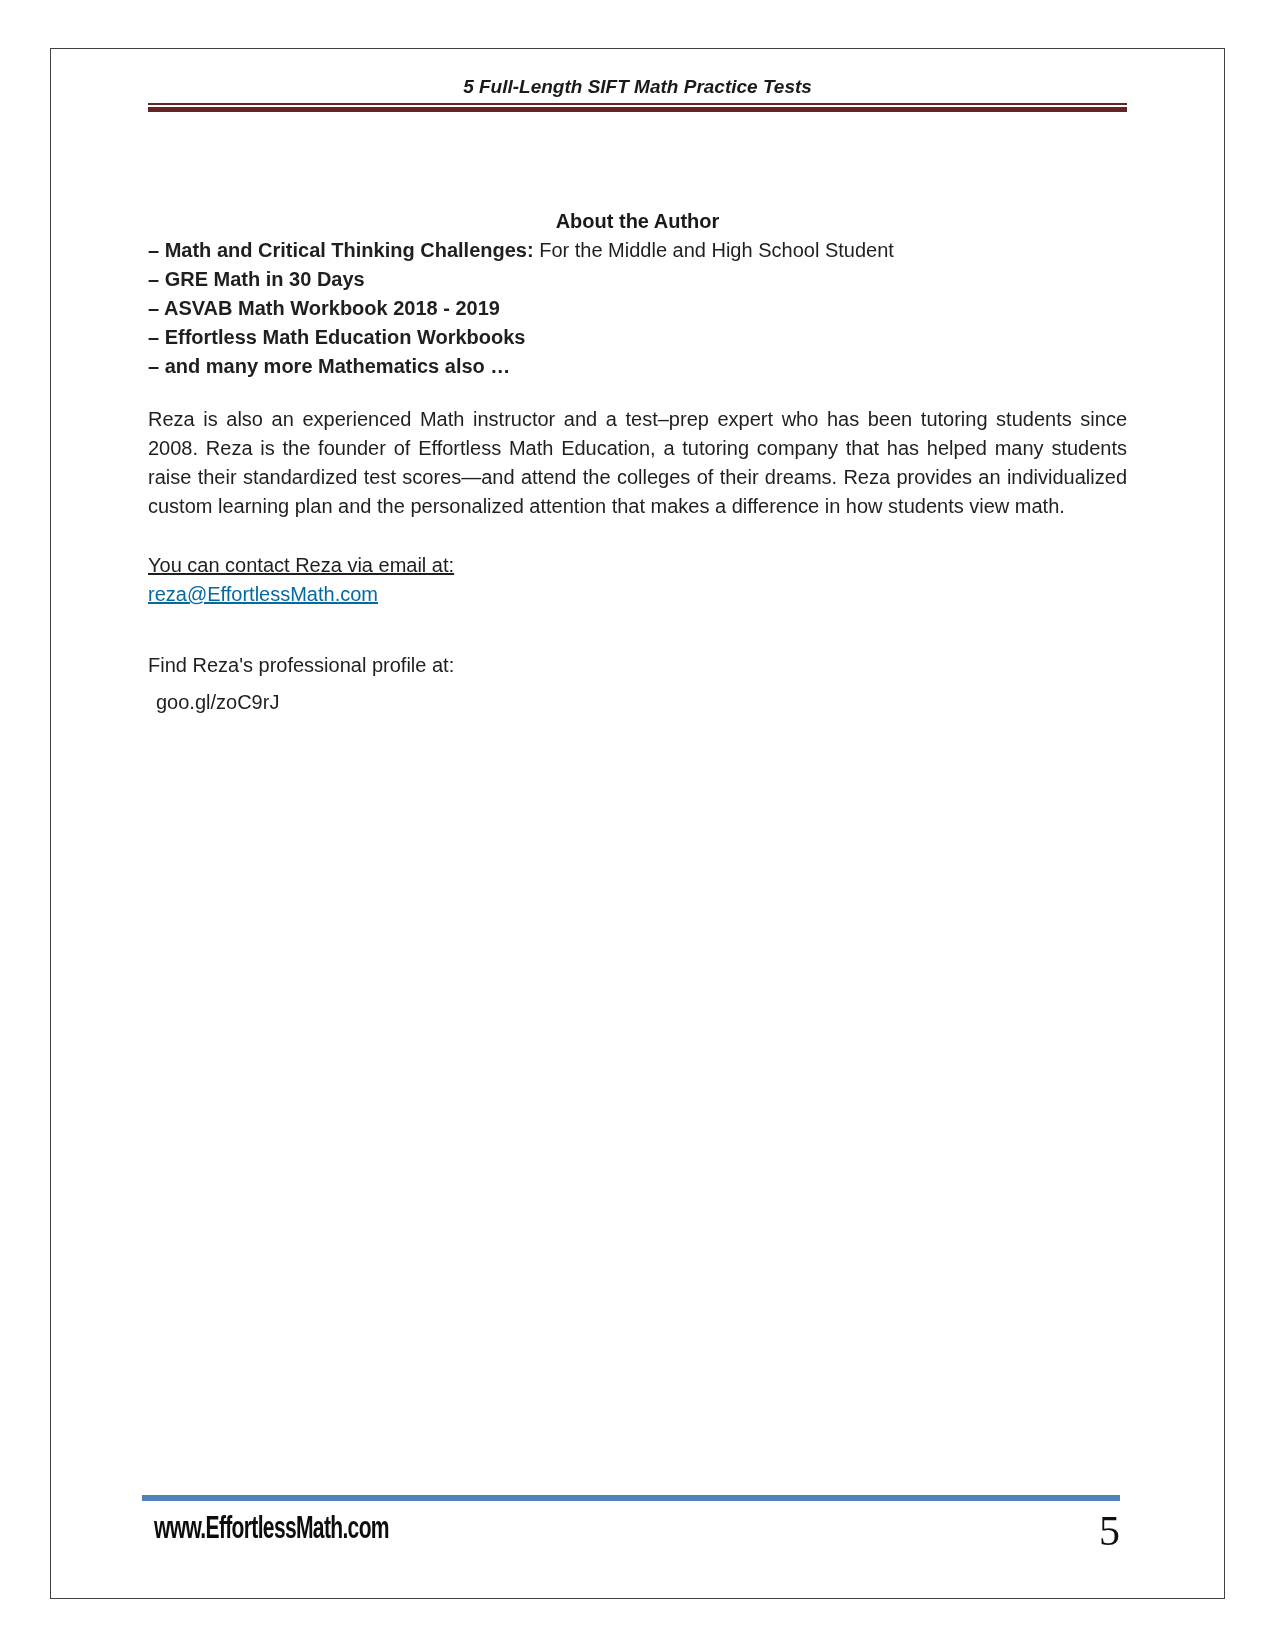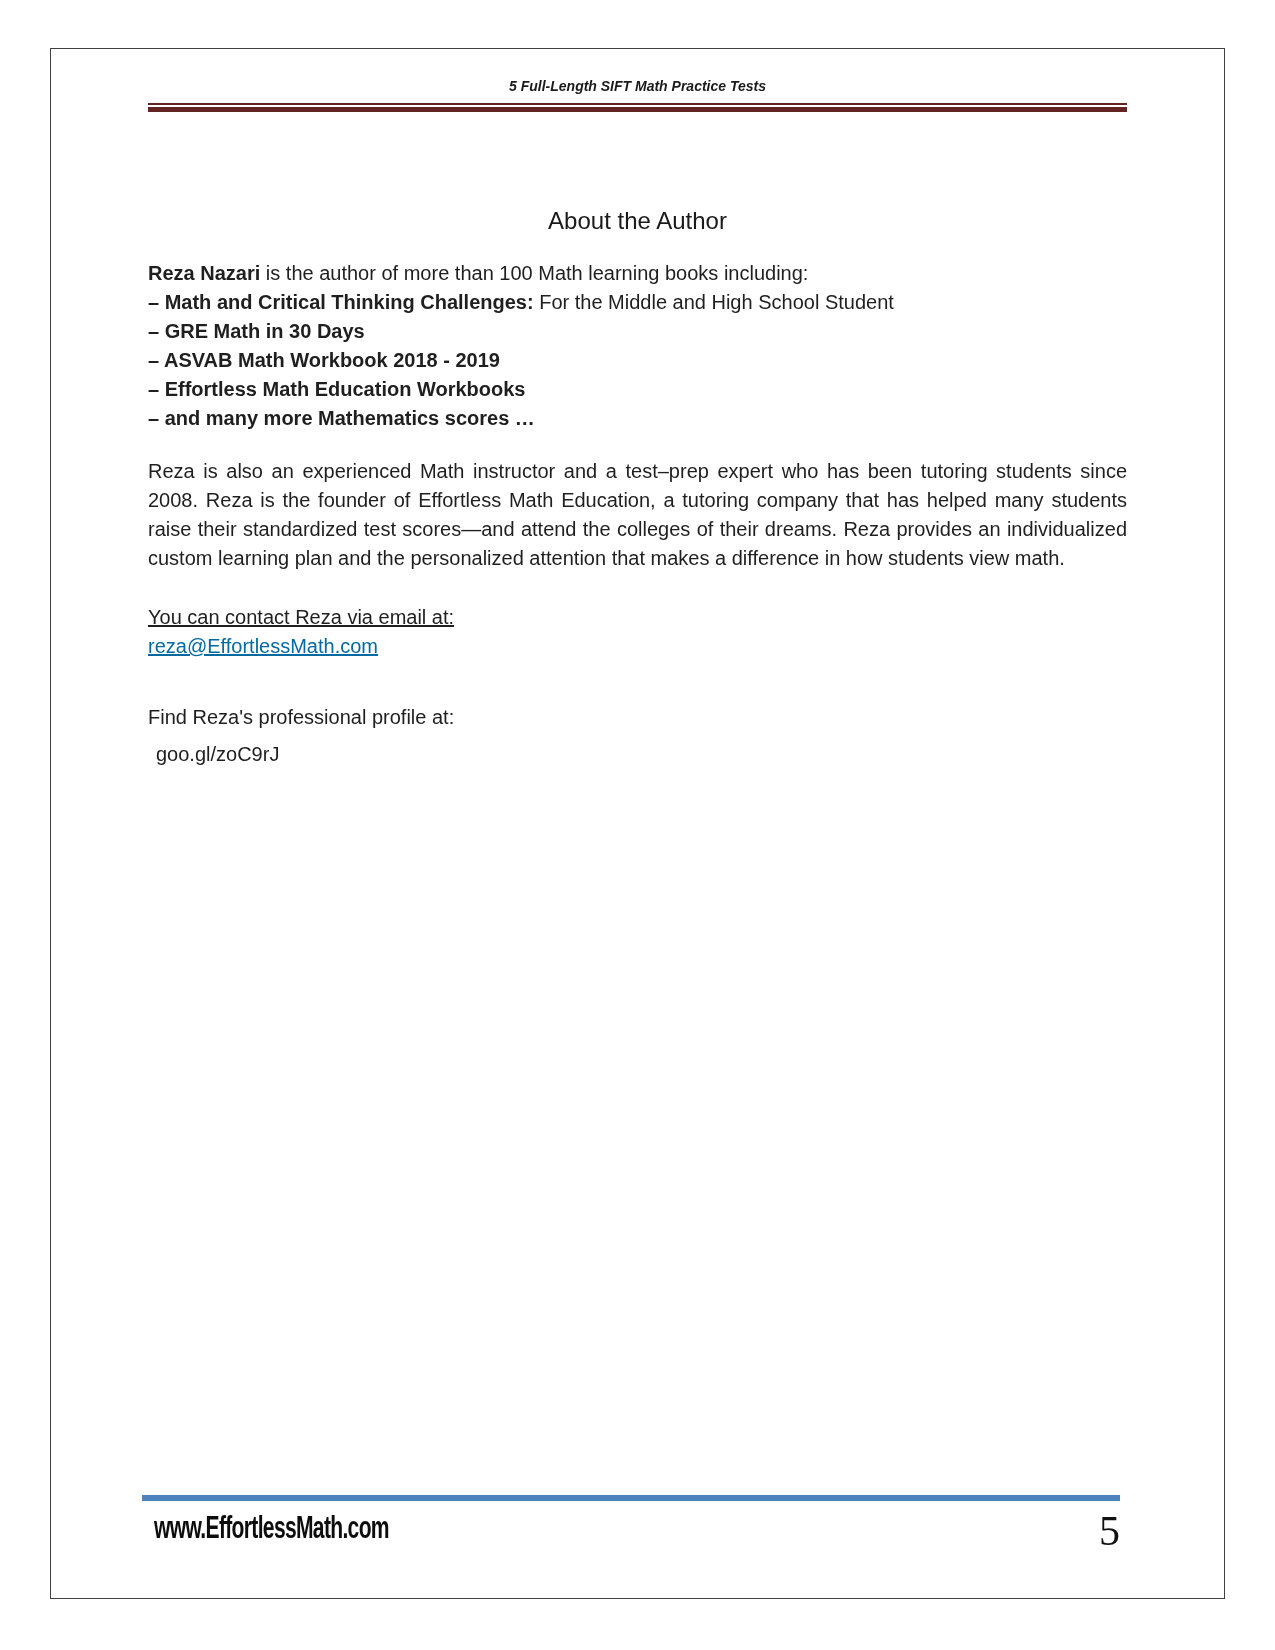--- a/index.html
+++ b/index.html
@@ -16,41 +16,41 @@
     width: 1175px; height: 1551px;
     border: 1px solid #414141;
     background: #ffffff;
   }
   
   .header { padding: 26px 97px 0 97px; }
   .header-title {
     text-align: center;
     font-style: italic;
     font-weight: bold;
-    font-size: 14px;
+    font-size: 19px;
     line-height: 23px;
     color: #1a1a1a;
   }
   .header-rule { margin-top: 5px; }
   .rule-thin  { height: 2px; background: #632423; }
   .rule-gap   { height: 2px; background: transparent; }
   .rule-thick { height: 5px; background: #632423; }
 
   
   .content {
     padding: 0 97px;
     font-size: 20px;
     line-height: 29px;
   }
   .section-heading {
     margin-top: 94px;
     text-align: center;
-    font-size: 24px;
+    font-size: 20px;
     line-height: 30px;
-    font-weight: normal;
+    font-weight: bold;
     color: #1a1a1a;
   }
   .intro { margin-top: 23px; }
   .book-list p { margin: 0; }
   .bold { font-weight: bold; }
   .bio {
     margin-top: 24px;
     text-align: justify;
   }
   .contact-label { margin-top: 30px; text-decoration: underline; }
@@ -106,28 +106,27 @@
       <div class="rule-thin"></div>
       <div class="rule-gap"></div>
       <div class="rule-thick"></div>
     </div>
   </header>
 
   <main class="content">
 
     <h1 class="section-heading">About the Author</h1>
 
-    <p class="intro"><span class="bold">Reza Nazari</span><span> is the author of more than 100 Math learning books including:</span></p>
 
     <div class="book-list">
       <p class="book-item"><span class="bold">– Math and Critical Thinking Challenges:</span><span> For the Middle and High School Student</span></p>
       <p class="book-item"><span class="bold">– GRE Math in 30 Days</span><span></span></p>
       <p class="book-item"><span class="bold">– ASVAB Math Workbook 2018 - 2019</span><span></span></p>
       <p class="book-item"><span class="bold">– Effortless Math Education Workbooks</span><span></span></p>
-      <p class="book-item"><span class="bold">– and many more Mathematics scores …</span><span></span></p>
+      <p class="book-item"><span class="bold">– and many more Mathematics also …</span><span></span></p>
     </div>
 
     <p class="bio">Reza is also an experienced Math instructor and a test–prep expert who has been tutoring students since 2008. Reza is the founder of Effortless Math Education, a tutoring company that has helped many students raise their standardized test scores—and attend the colleges of their dreams. Reza provides an individualized custom learning plan and the personalized attention that makes a difference in how students view math.</p>
 
     <p class="contact-label">You can contact Reza via email at:</p>
 
     <a class="email-link" href="#">reza@EffortlessMath.com</a>
 
     <p class="profile-label">Find Reza's professional profile at:</p>
 

